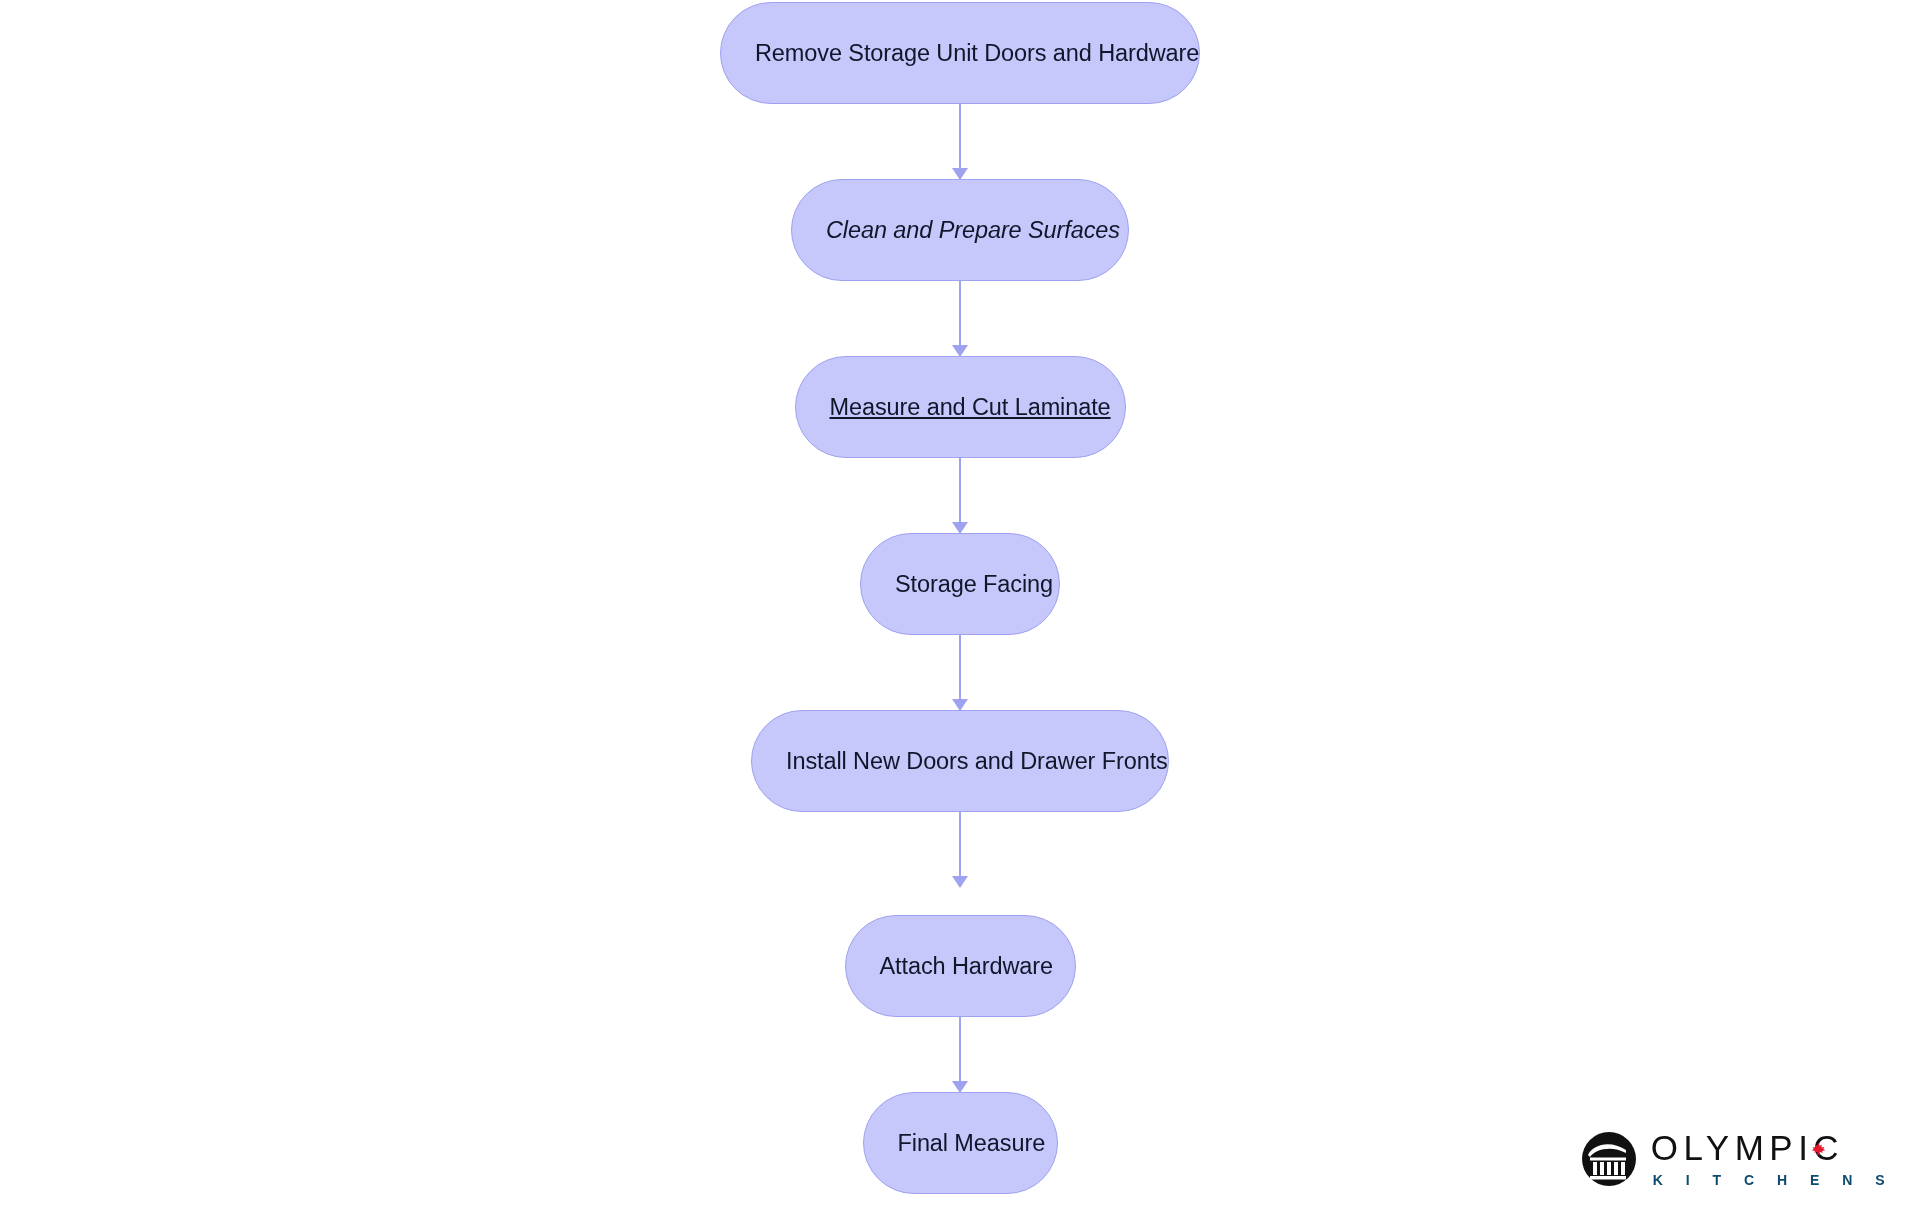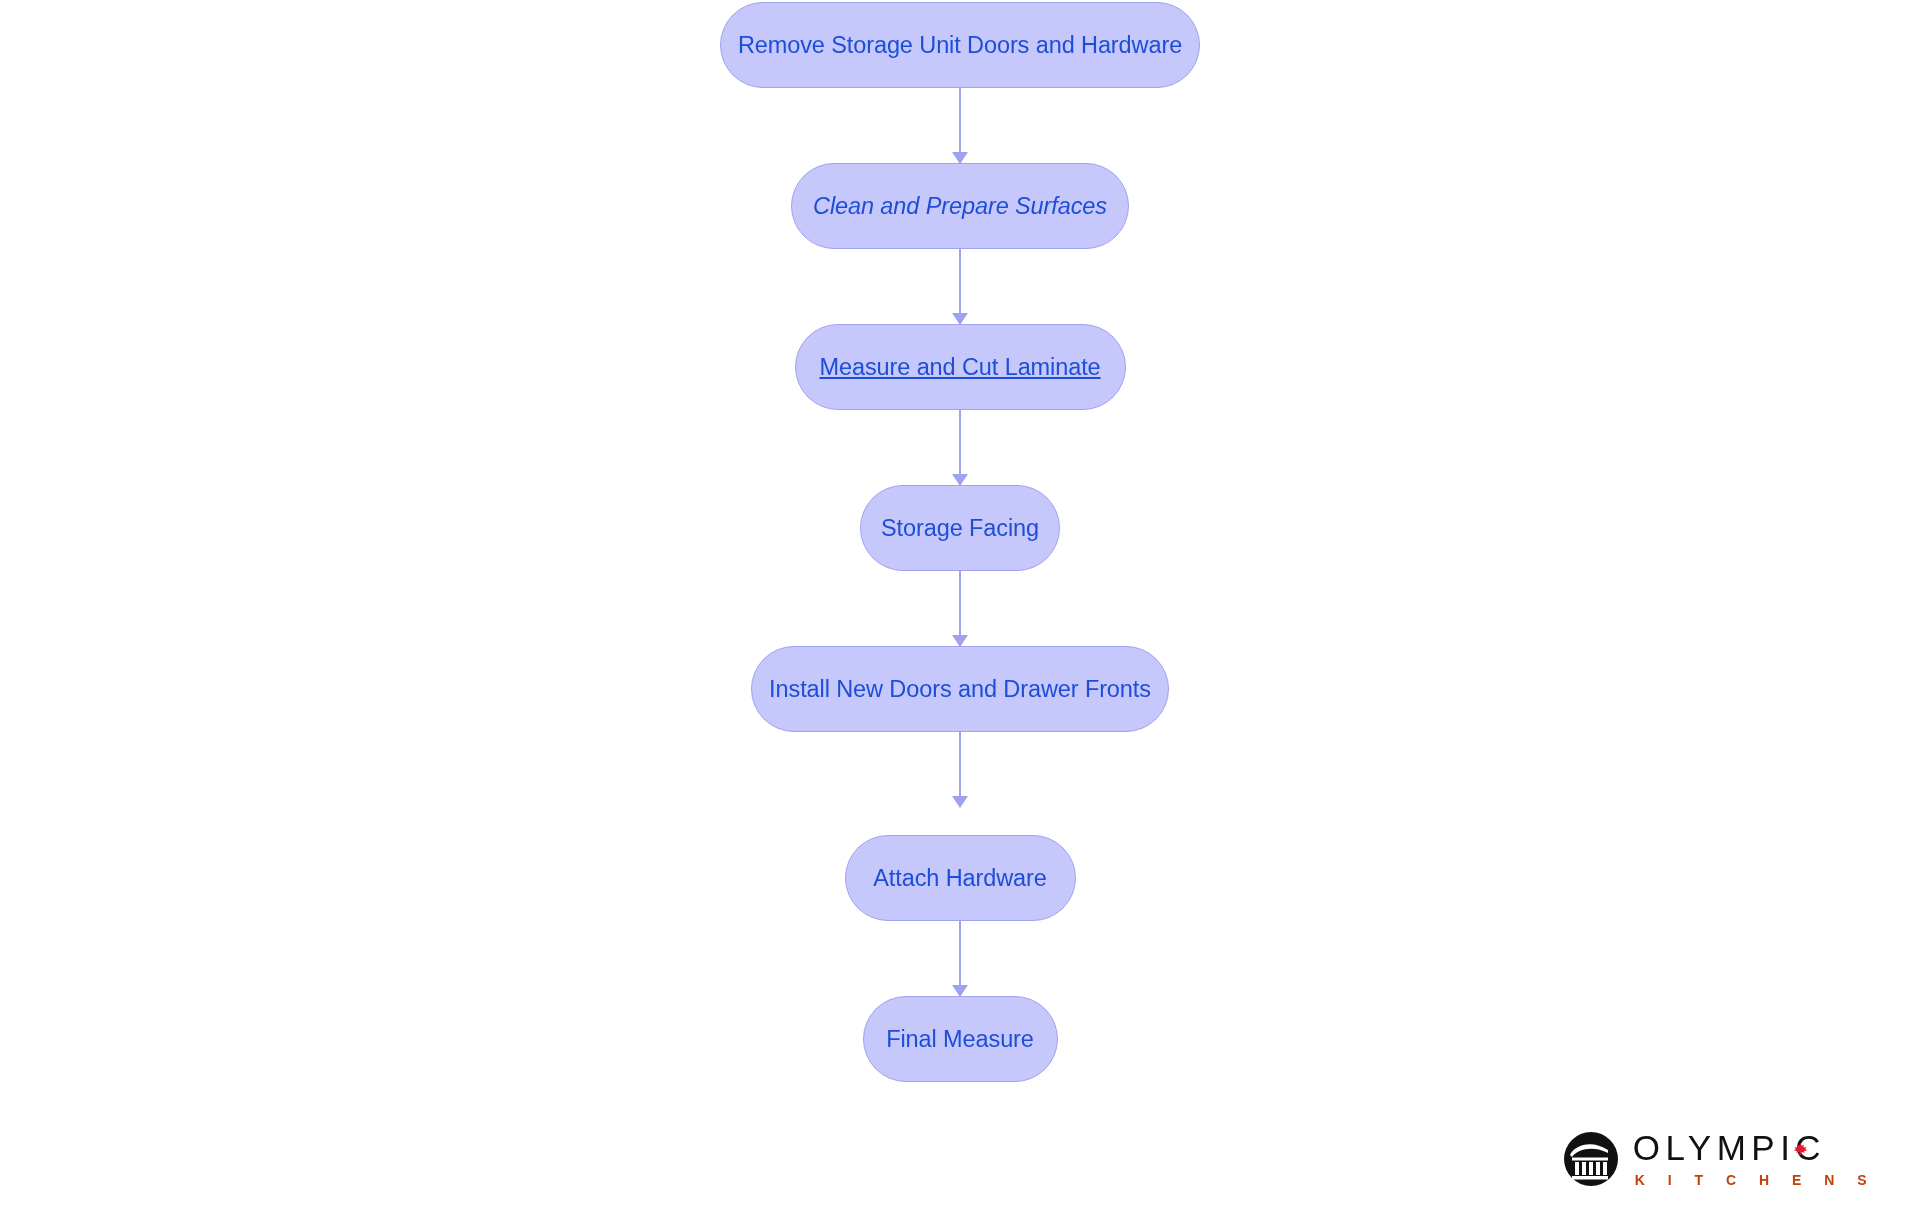--- a/index.html
+++ b/index.html
@@ -35,31 +35,30 @@
   .node-wrap {
     display: flex;
     flex-direction: column;
     align-items: center;
   }
 
   .flow-node {
     box-sizing: border-box;
     display: flex;
     align-items: center;
-    justify-content: center;
     background: #c6c7fa;
     border: 1.3px solid #9fa2ef;
     border-radius: 200px;
-    color: #1d4ed8;
+    color: #0f172a;
     font-size: 23.5px;
     font-weight: 400;
     letter-spacing: -0.1px;
     white-space: nowrap;
     padding: 0 34px;
-    height: 86px;
+    height: 102px;
   }
 
   .connector {
     position: relative;
     width: 2px;
     background: #9fa2ef;
   }
   .connector::after {
     content: "";
     position: absolute;
@@ -69,21 +68,21 @@
     width: 0;
     height: 0;
     border-left: 8px solid transparent;
     border-right: 8px solid transparent;
     border-top: 12px solid #9fa2ef;
   }
 
   
   #brand-logo {
     position: absolute;
-    right: 44px;
+    right: 26px;
     bottom: 28px;
     display: flex;
     align-items: center;
     gap: 14px;
   }
   .logo-emblem {
     width: 56px;
     height: 56px;
     flex: 0 0 56px;
   }
@@ -98,21 +97,21 @@
     font-weight: 400;
     letter-spacing: 5.5px;
     color: #111111;
     line-height: 1;
     font-family: "Liberation Sans", "DejaVu Sans", sans-serif;
   }
   .logo-sub {
     font-size: 14px;
     font-weight: 700;
     letter-spacing: 9.5px;
-    color: #c2410c;
+    color: #0c4a6e;
     line-height: 1;
     margin-top: 8px;
     margin-left: 2px;
   }
   .maple-leaf {
     position: absolute;
     top: -3px;
     left: 160px;
     width: 15px;
     height: 15px;

